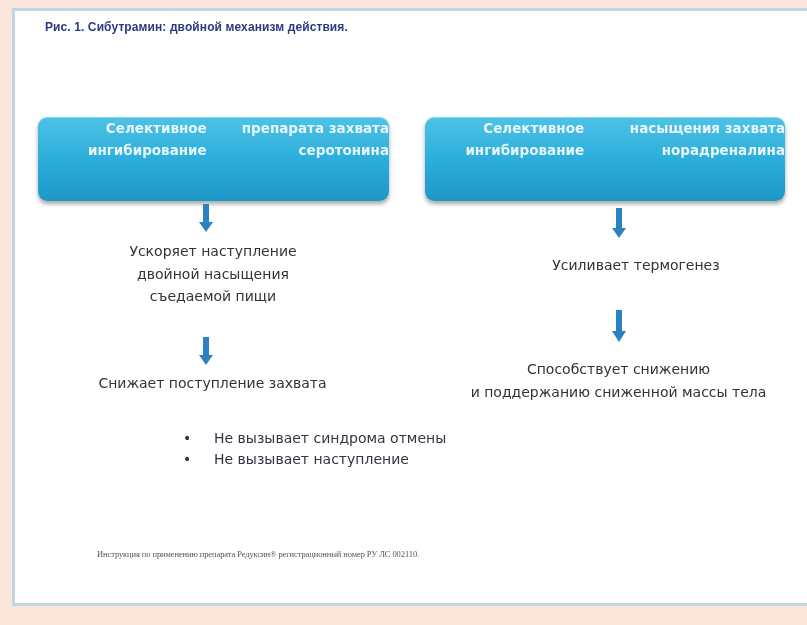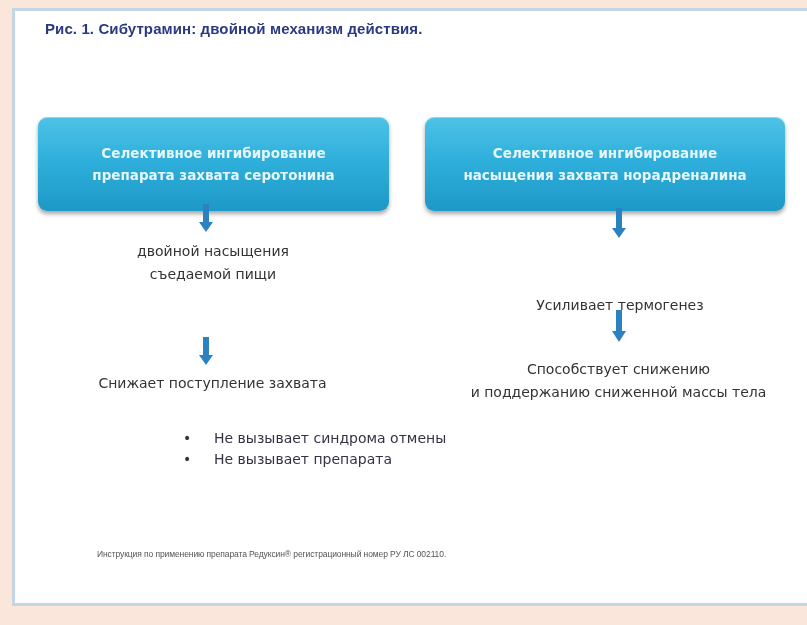--- a/index.html
+++ b/index.html
@@ -18,37 +18,37 @@
     border-top: 3px solid #c3d6e6;
     border-left: 3px solid #c3d6e6;
     border-bottom: 3px solid #c3d6e6;
     box-sizing: border-box;
   }
   .title {
     position: absolute;
     left: 45px; top: 20px;
     font-family: "Liberation Sans", sans-serif;
     font-weight: bold;
-    font-size: 15px;
+    font-size: 12px;
     color: #2b3a80;
     letter-spacing: 0.1px;
   }
   .box {
     position: absolute;
-    height: 94px;
+    height: 84px;
     border-radius: 9px;
     background: linear-gradient(to bottom, #4fc2e6 0%, #2fb0dc 45%, #1e98c6 100%);
     box-shadow: 0 3px 4px rgba(0,0,0,0.35), inset 0 1px 0 rgba(255,255,255,0.35);
     color: #e6f6fc;
     font-family: "DejaVu Sans", sans-serif;
     font-weight: bold;
     font-size: 13.5px;
     line-height: 22px;
-    text-align: center;
-    display: flex; flex-direction: column; justify-content: center;
+    text-align: right;
+    display: flex; flex-direction: row; justify-content: center;
   }
   .box span { display: block; }
   .box-left { left: 38px; top: 117px; width: 351px; }
   .box-right { left: 425px; top: 117px; width: 360px; }
   .arrow {
     position: absolute;
     width: 14px; height: 28px;
   }
   .arrow svg { display: block; }
   .text-block {
@@ -69,21 +69,21 @@
     color: #333344;
     margin: 0; padding: 0; list-style: none;
   }
   .bullets li { position: relative; padding-left: 34px; }
   .bullets li .dot {
     position: absolute; left: 3px; top: 0;
   }
   .footnote {
     position: absolute;
     left: 49px; top: 549px;
-    font-family: Liberation Sans, sans-serif;
+    font-family: Liberation Serif, serif;
     font-size: 8.5px;
     color: #555555;
     letter-spacing: -0.1px;
     padding-left: 48px;
   }
 </style>
 </head>
 <body>
 
 <div class="frame"></div>
@@ -96,20 +96,21 @@
 </div>
 
 <div class="arrow" style="left:199px; top:204px;">
   <svg width="14" height="28" viewBox="0 0 14 28">
     <rect x="4" y="0" width="6" height="19" fill="#2b82c0"></rect>
     <polygon points="0,18 14,18 7,28" fill="#2b82c0"></polygon>
   </svg>
 </div>
 
 <div class="text-block" style="left:68px; top:240px; width:290px;">
+  <span>Ускоряет наступление</span>
   <span>двойной насыщения</span>
   <span>съедаемой пищи</span>
 </div>
 
 <div class="arrow" style="left:199px; top:337px;">
   <svg width="14" height="28" viewBox="0 0 14 28">
     <rect x="4" y="0" width="6" height="19" fill="#2b82c0"></rect>
     <polygon points="0,18 14,18 7,28" fill="#2b82c0"></polygon>
   </svg>
 </div>
@@ -123,21 +124,21 @@
   <span>насыщения захвата норадреналина</span>
 </div>
 
 <div class="arrow" style="left:612px; top:208px;">
   <svg width="14" height="30" viewBox="0 0 14 30">
     <rect x="4" y="0" width="6" height="21" fill="#2b82c0"></rect>
     <polygon points="0,20 14,20 7,30" fill="#2b82c0"></polygon>
   </svg>
 </div>
 
-<div class="text-block" style="left:460px; top:254px; width:320px;margin-top:40px;">
+<div class="text-block" style="left:476px; top:254px; width:320px;">
   <span>Усиливает термогенез</span>
 </div>
 
 <div class="arrow" style="left:612px; top:310px;">
   <svg width="14" height="32" viewBox="0 0 14 32">
     <rect x="4" y="0" width="6" height="22" fill="#2b82c0"></rect>
     <polygon points="0,21 14,21 7,32" fill="#2b82c0"></polygon>
   </svg>
 </div>
 
@@ -146,17 +147,17 @@
   <span>и поддержанию сниженной массы тела</span>
 </div>
 
 <ul class="bullets">
   <li>
     <span class="dot">•</span>
     <span>Не вызывает синдрома отмены</span>
   </li>
   <li>
     <span class="dot">•</span>
-    <span>Не вызывает препарата</span>
+    <span>Не вызывает наступление</span>
   </li>
 </ul>
 
 <div class="footnote">Инструкция по применению препарата Редуксин® регистрационный номер РУ ЛС 002110.</div>
 
 </body></html>

